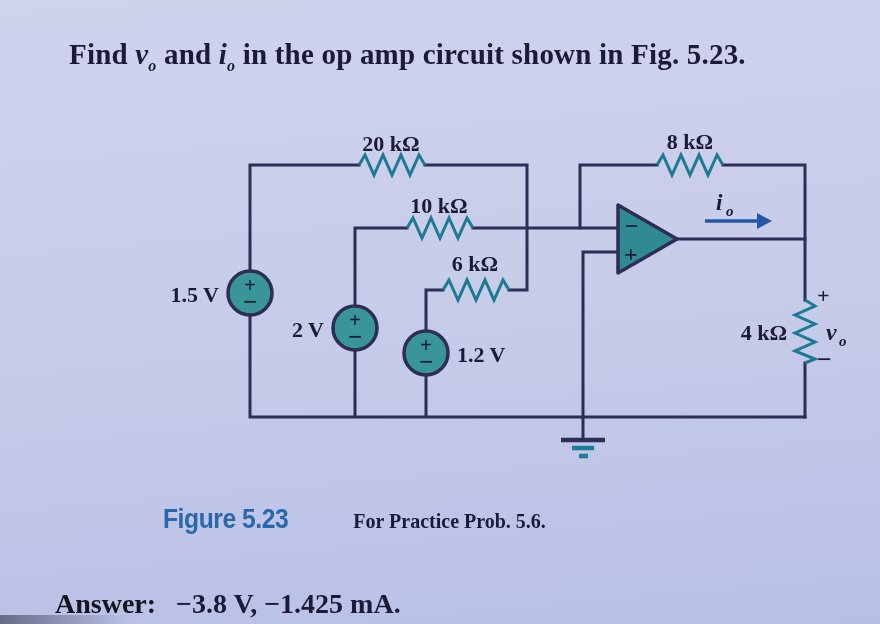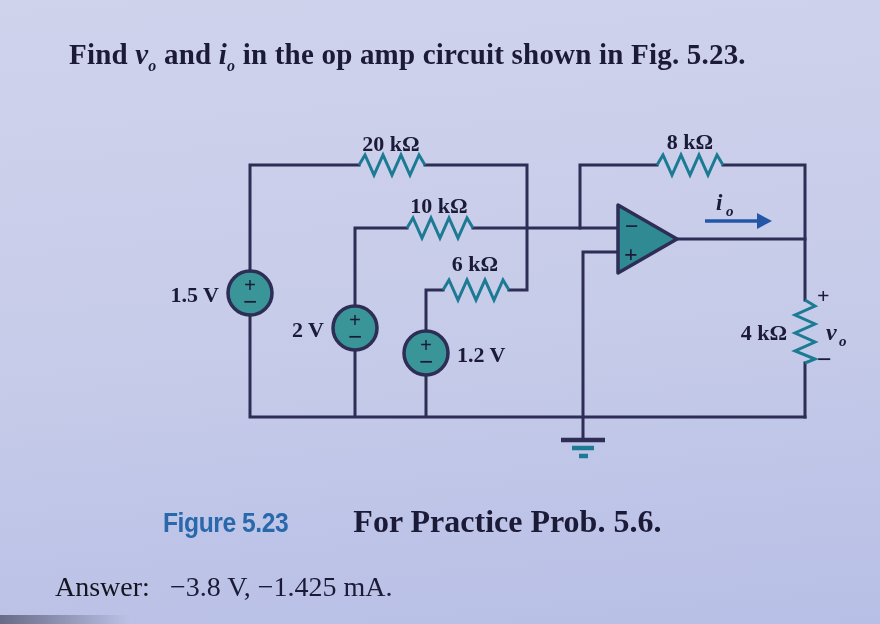--- a/index.html
+++ b/index.html
@@ -31,24 +31,24 @@
   .arrow-line{stroke:var(--arrow-blue,#2456a8);stroke-width:3.5;}
   .arrow-head{fill:var(--arrow-blue,#2456a8);}
   .figure-line{position:absolute;left:163px;top:503px;white-space:nowrap;}
   .fig-label{
     display:inline-block;font-family:"Liberation Sans",sans-serif;font-weight:700;
     font-size:28px;color:var(--figure-label-blue,#2868ab);
     transform:scaleX(.88);transform-origin:left;letter-spacing:-.5px;
   }
   .fig-caption{
     margin-left:48px;font-family:"Liberation Serif",serif;
-    font-size:32px;font-weight:600;color:var(--text-navy,#1b1b38);
+    font-size:20px;font-weight:600;color:var(--text-navy,#1b1b38);
   }
-  .answer-line{position:absolute;left:55px;top:571px;white-space:nowrap;
-    font-size:28px;font-weight:400;color:var(--answer-dark,#14141f);}
+  .answer-line{position:absolute;left:55px;top:588px;white-space:nowrap;
+    font-size:28px;font-weight:700;color:var(--answer-dark,#14141f);}
   .ans-value{margin-left:20px;color:var(--text-navy,#1b1b38);}
   .corner-shadow{
     position:absolute;left:0;bottom:0;width:130px;height:9px;
     background:linear-gradient(90deg,rgba(35,35,55,.55),rgba(35,35,55,0));
   }
 </style>
 </head>
 <body>
 
 <div class="title"><span>Find </span><i>v</i><sub>o</sub><span> and </span><i>i</i><sub>o</sub><span> in the op amp circuit shown in Fig. 5.23.</span></div>

